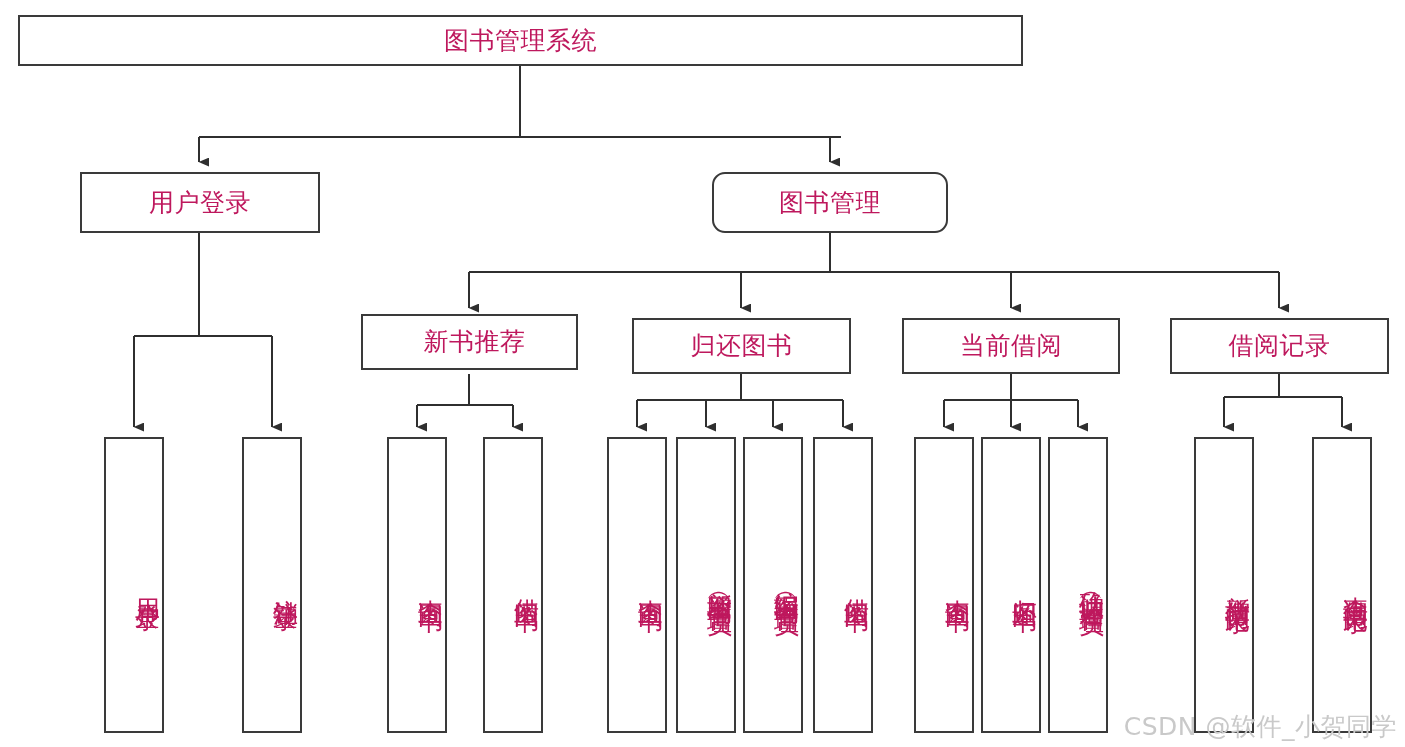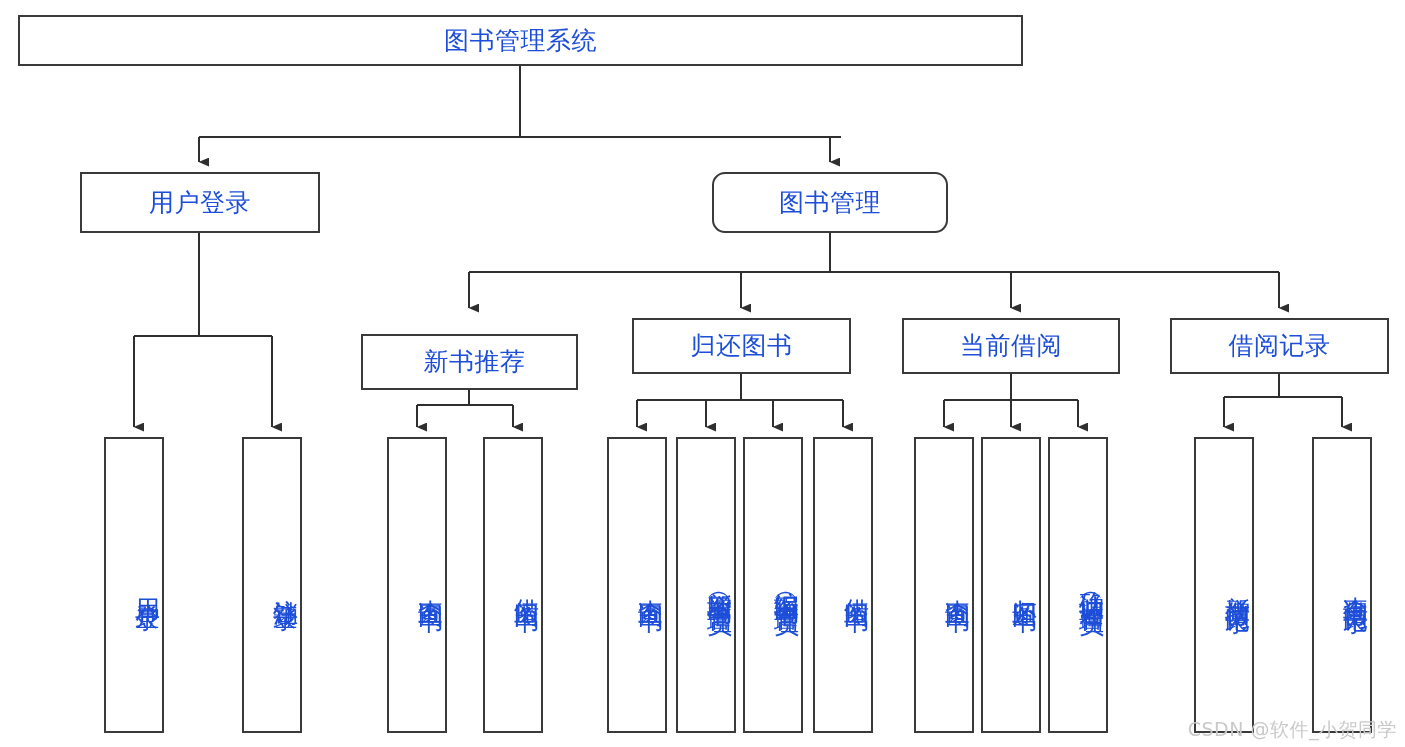--- a/index.html
+++ b/index.html
@@ -28,21 +28,21 @@
   }
   .node {
     position: absolute;
     box-sizing: border-box;
     background: #ffffff;
     border: 2.5px solid #3a3a3a;
     display: flex;
     align-items: center;
     justify-content: center;
     text-align: left;
-    color: #1d4ed8;
+    color: #be185d;
   }
   .node-h {
     font-size: 25px;
     line-height: 1.1;
     letter-spacing: 0.5px;
     padding: 0 4px;
   }
   .node-root {
     font-size: 25px;
   }
@@ -58,21 +58,21 @@
   }
   .node-leaf .leaf-text {
     writing-mode: vertical-rl;
     text-orientation: upright;
     white-space: nowrap;
   }
   #watermark {
     position: absolute;
     right: 8px;
     bottom: 4px;
-    font-size: 19px;
+    font-size: 25px;
     color: #c9c9c9;
     letter-spacing: 0.5px;
     white-space: nowrap;
     font-family: "DejaVu Sans", "Liberation Sans", sans-serif;
   }
 </style>
 </head>
 <body>
 
 <div id="diagram-root">
@@ -132,21 +132,21 @@
   </div>
 
   <div class="node node-h" style="left:80px; top:172px; width:240px; height:61px;">
     <span>用户登录</span>
   </div>
 
   <div class="node node-h" style="left:712px; top:172px; width:236px; height:61px;border-radius:13px;">
     <span>图书管理</span>
   </div>
 
-  <div class="node node-h" style="left:361px; top:334px; width:217px; height:56px;padding-left:14px;">
+  <div class="node node-h" style="left:361px; top:314px; width:217px; height:56px;padding-left:14px;">
     <span>新书推荐</span>
   </div>
 
   <div class="node node-h" style="left:632px; top:318px; width:219px; height:56px;">
     <span>归还图书</span>
   </div>
 
   <div class="node node-h" style="left:1170px; top:318px; width:219px; height:56px;">
     <span>借阅记录</span>
   </div>

